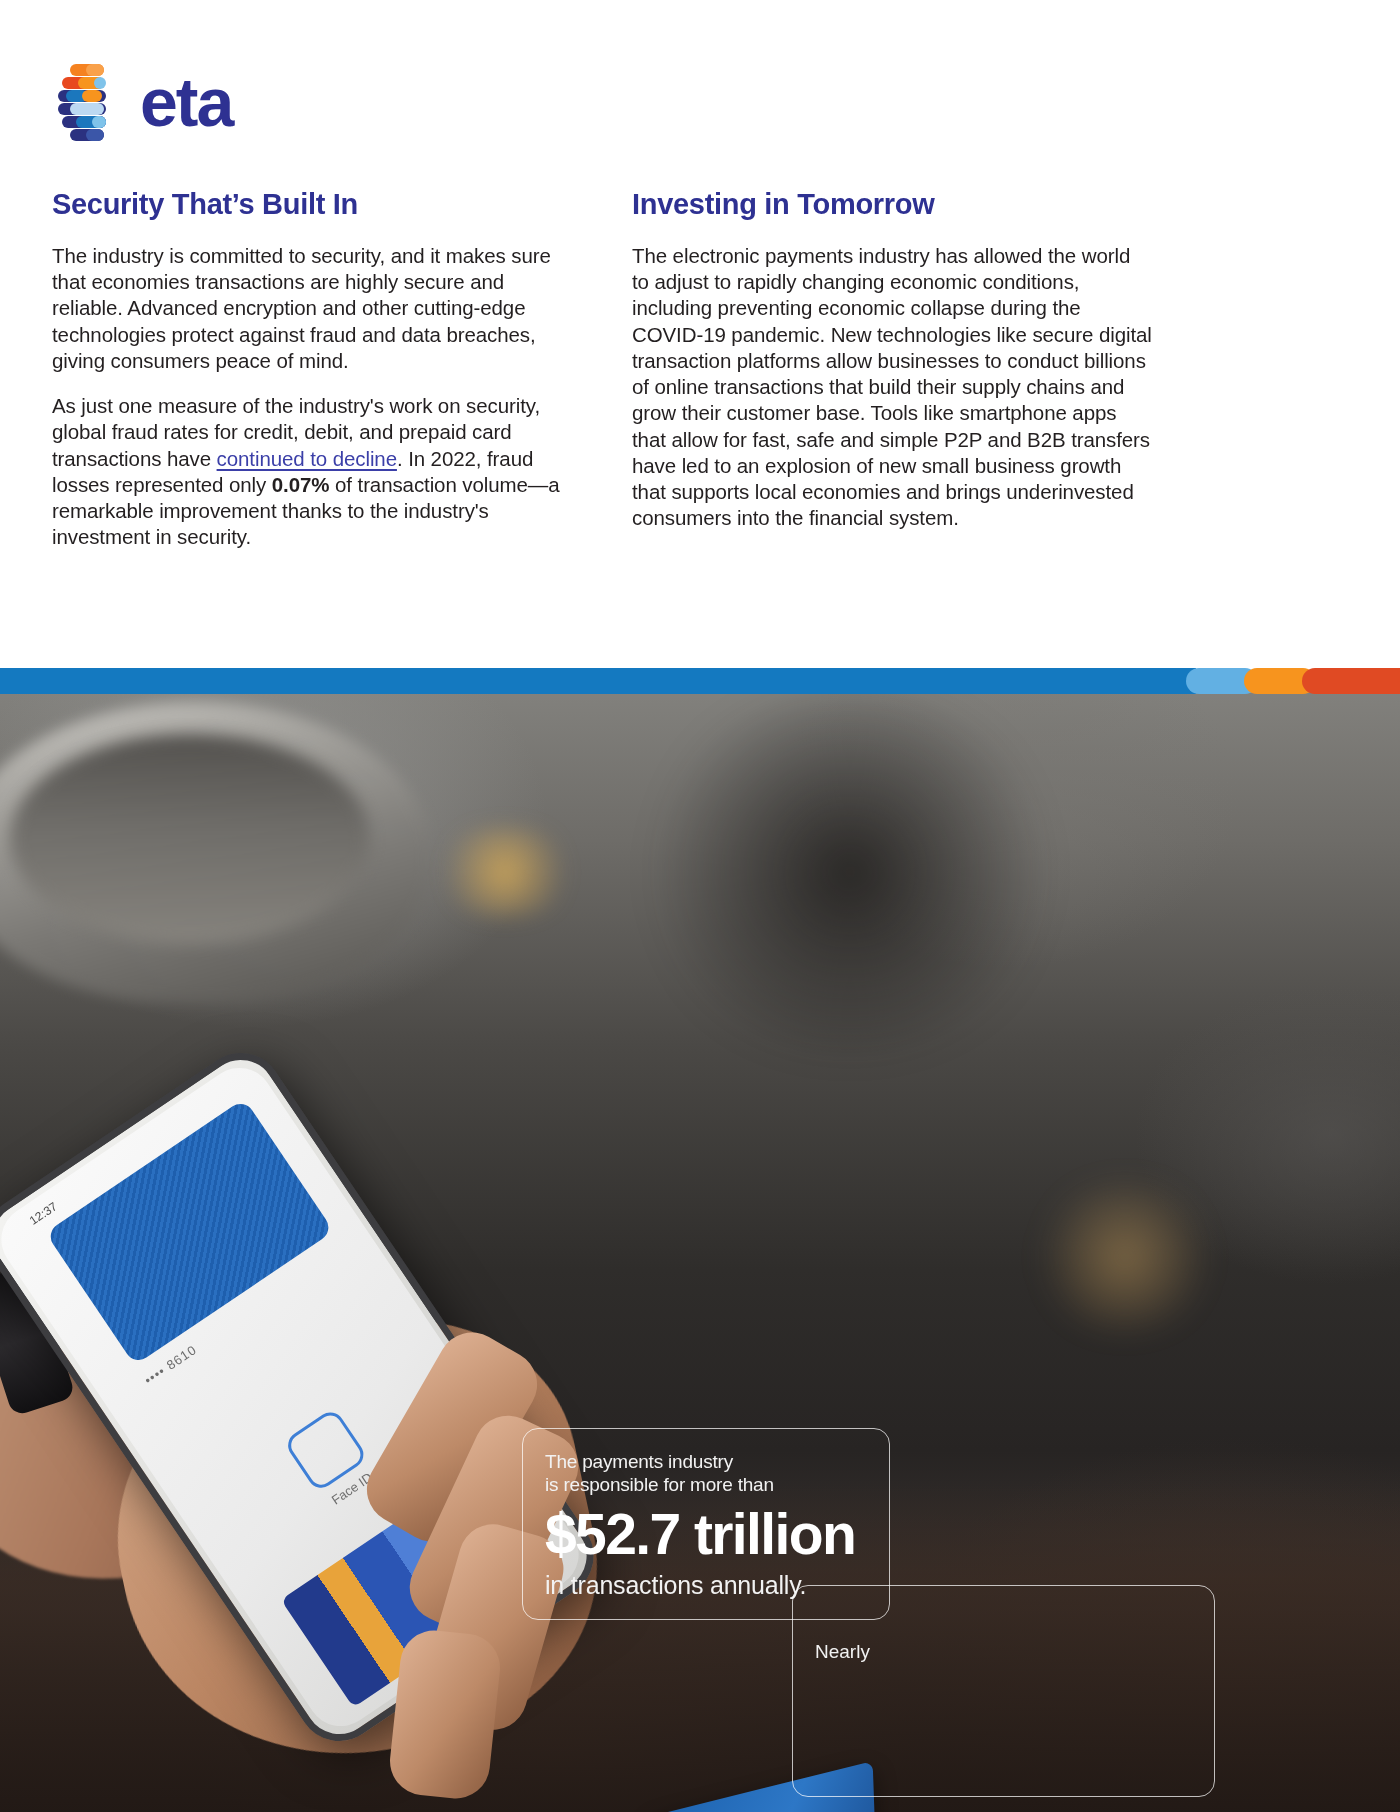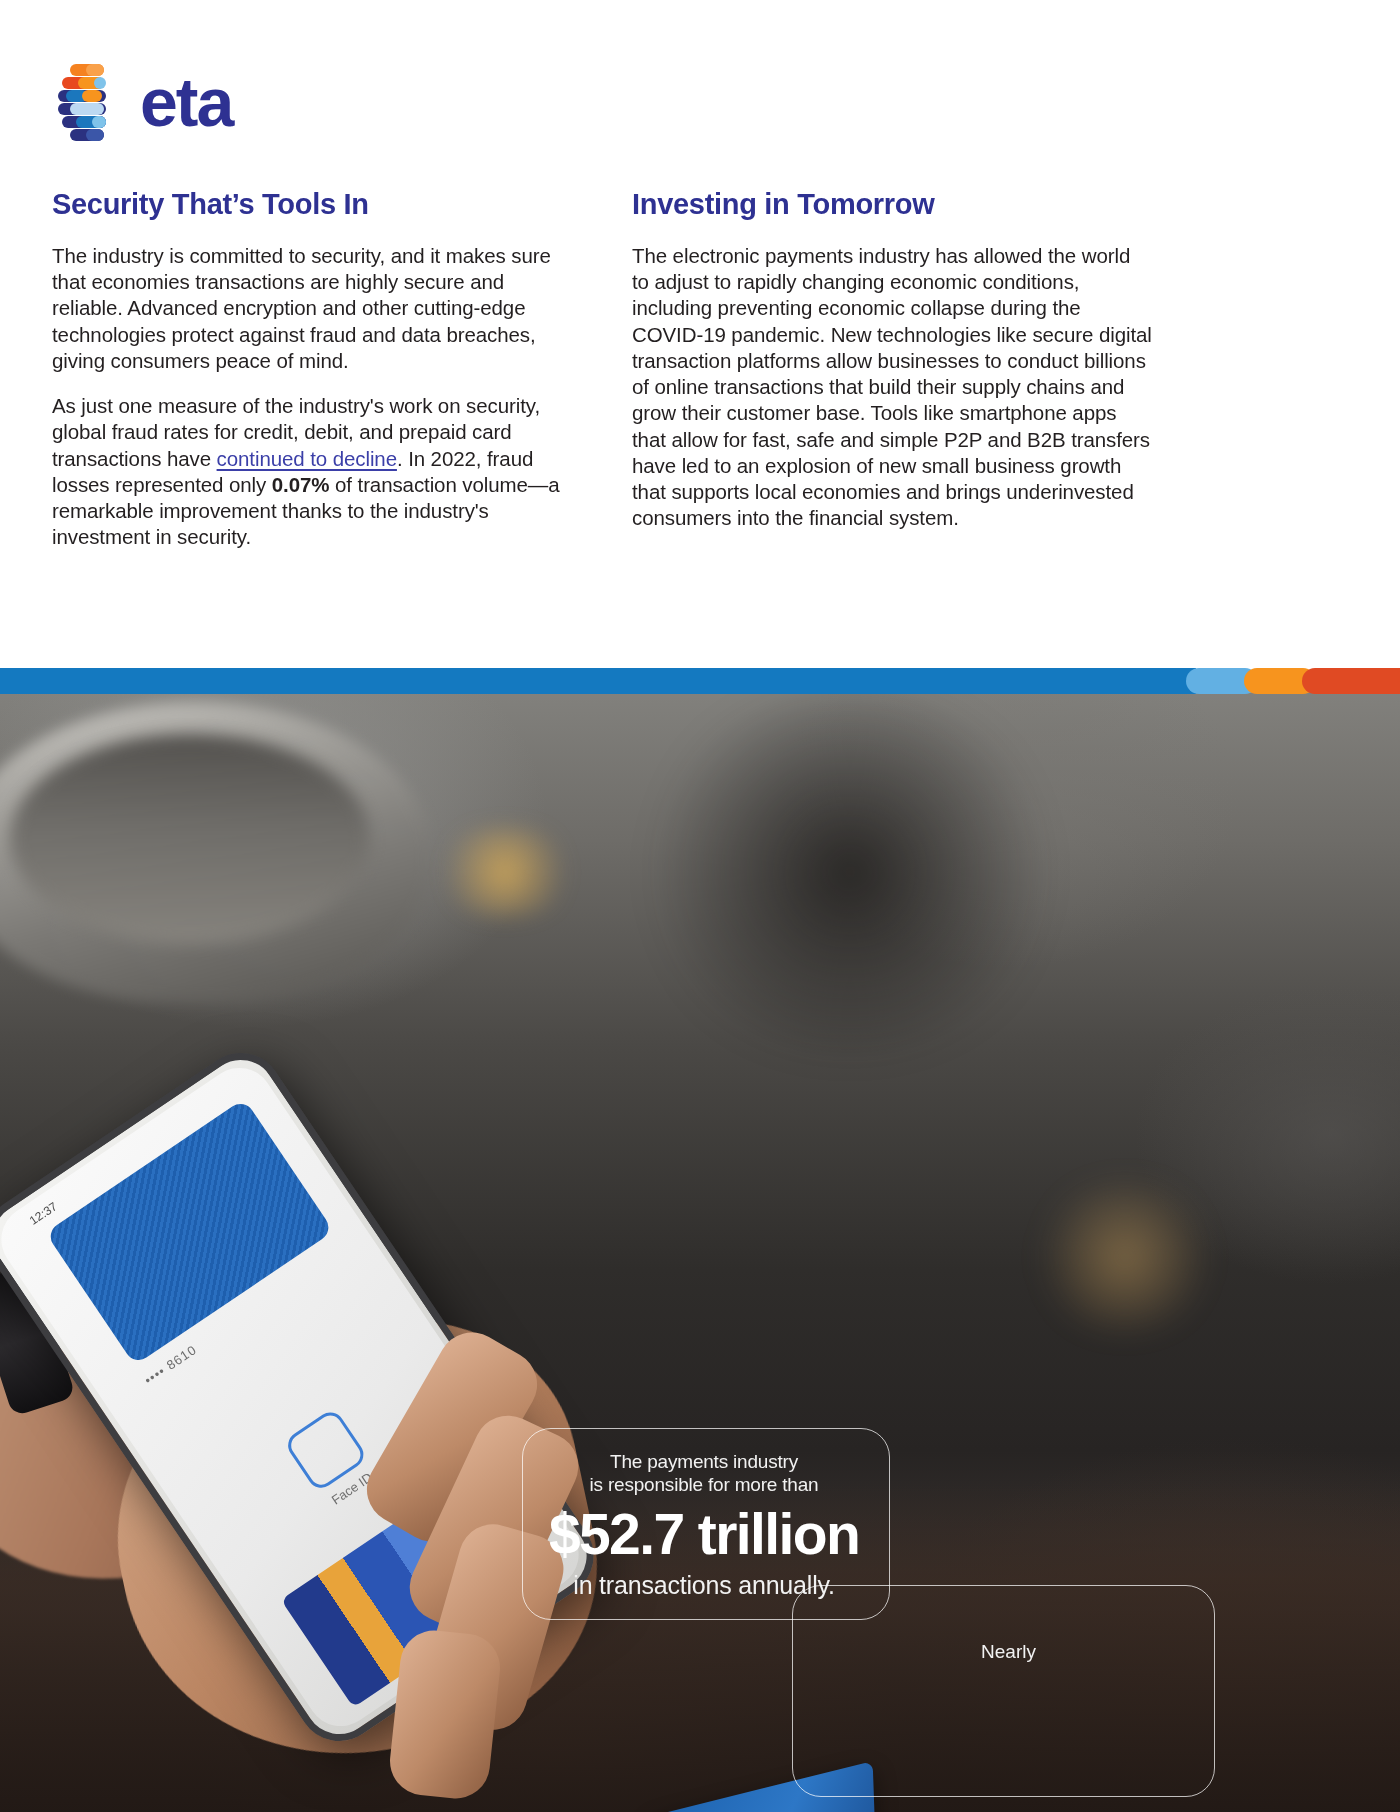--- a/index.html
+++ b/index.html
@@ -273,24 +273,23 @@
     border-radius: 10px;
     background: linear-gradient(120deg, #1d62ae 0%, #2d77c6 55%, #1b4f92 100%);
     transform: rotate(-14deg) skewX(-12deg);
     box-shadow: 0 8px 22px rgba(0,0,0,0.45);
   }
 
   
   .callout {
     position: absolute;
     border: 1.5px solid rgba(255,255,255,0.72);
-    border-radius: 29px;
+    border-radius: 16px;
     color: #ffffff;
     z-index: 5;
-    text-align: center;
   }
   .callout-1 {
     left: 522px;
     top: 760px;
     width: 368px;
     height: 192px;
     padding: 22px 26px 18px 22px;
   }
   .callout-2 {
     left: 792px;
@@ -366,21 +365,21 @@
           <rect x="34" y="67" width="18" height="12" rx="6" fill="#3b56a8"></rect>
         </g>
       </svg>
     </div>
     <div class="logo-word">eta</div>
   </div>
 
   <div class="columns">
 
     <div class="col">
-      <h2 class="col-heading">Security That’s Tools In</h2>
+      <h2 class="col-heading">Security That’s Built In</h2>
       <p>The industry is committed to security, and it makes sure that economies transactions are highly secure and reliable. Advanced encryption and other cutting-edge technologies protect against fraud and data breaches, giving consumers peace of mind.</p>
       <p><span>As just one measure of the industry's work on security, global fraud rates for credit, debit, and prepaid card transactions have </span><a class="inline-link" href="#">continued to decline</a><span>. In 2022, fraud losses represented only </span><span class="inline-bold">0.07%</span><span> of transaction volume—a remarkable improvement thanks to the industry's investment in security.</span></p>
     </div>
 
     <div class="col">
       <h2 class="col-heading">Investing in Tomorrow</h2>
       <p>The electronic payments industry has allowed the world to adjust to rapidly changing economic conditions, including preventing economic collapse during the COVID-19 pandemic. New technologies like secure digital transaction platforms allow businesses to conduct billions of online transactions that build their supply chains and grow their customer base. Tools like smartphone apps that allow for fast, safe and simple P2P and B2B transfers have led to an explosion of new small business growth that supports local economies and brings underinvested consumers into the financial system.</p>
     </div>
 
   </div>

